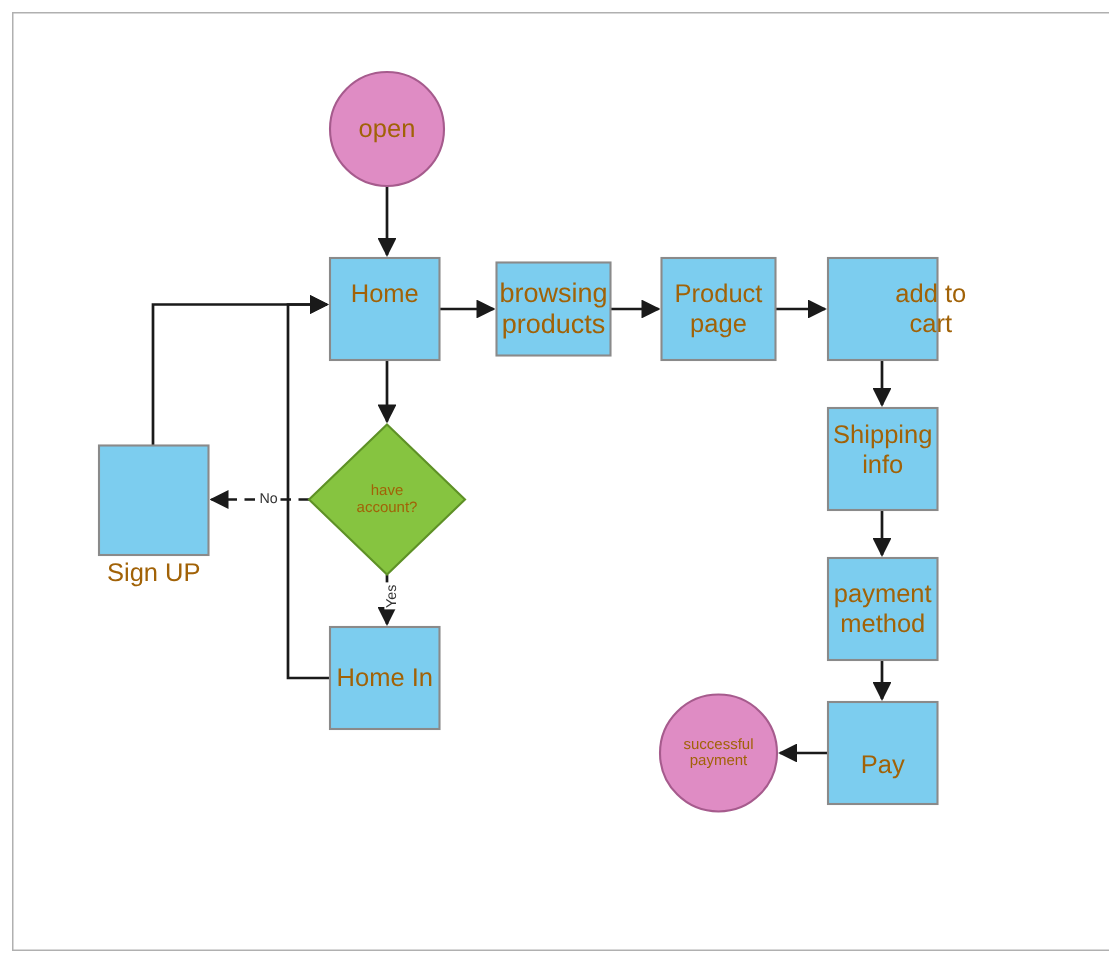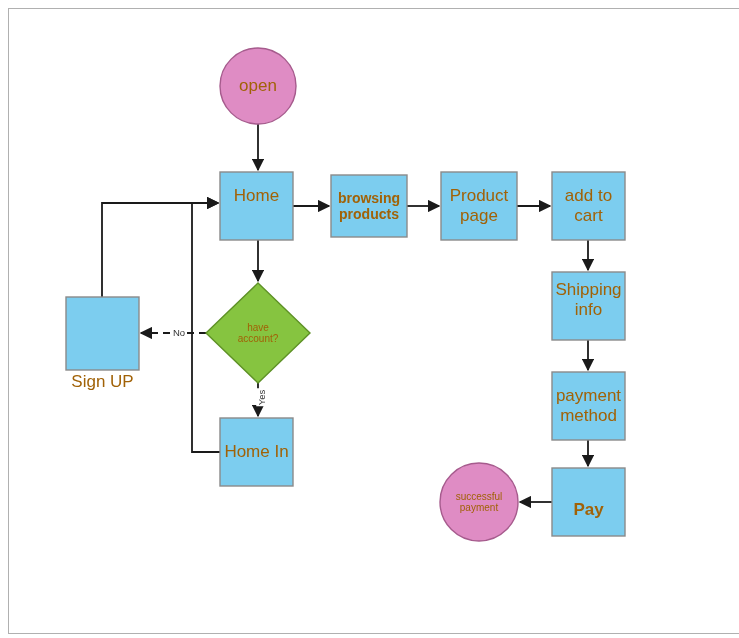--- a/index.html
+++ b/index.html
@@ -35,21 +35,21 @@
     position: absolute;
     display: flex;
     align-items: center;
     justify-content: center;
     text-align: center;
     color: #a16207;
     pointer-events: none;
     line-height: 1.15;
   }
   .lbl-lg { font-size: 17px; }
-  .lbl-sm { font-size: 14px; font-weight: bold; }
+  .lbl-sm { font-size: 18px; }
   .lbl-xs { font-size: 10px; }
   .edge-label {
     position: absolute;
     font-size: 9.5px;
     color: #333333;
     background: #ffffff;
     padding: 0 1px;
     white-space: nowrap;
   }
   .edge-label.rot {
@@ -127,27 +127,27 @@
 </svg>
 
 <div class="node-label lbl-lg" style="left:220px; top:48px; width:76px; height:76px;">open</div>
 
 <div class="node-label lbl-lg" style="left:220px; top:172px; width:73px; height:48px;">Home</div>
 
 <div class="node-label lbl-sm" style="left:331px; top:175px; width:76px; height:62px;">browsing<br>products</div>
 
 <div class="node-label lbl-lg" style="left:441px; top:172px; width:76px; height:68px;">Product<br>page</div>
 
-<div class="node-label lbl-lg" style="left:552px; top:172px; width:73px; height:68px;">add to<br>cart</div>
+<div class="node-label lbl-lg" style="left:552px; top:172px; width:73px; height:68px;padding-left:32px;">add to<br>cart</div>
 
 <div class="node-label lbl-lg" style="left:552px; top:272px; width:73px; height:56px;">Shipping<br>info</div>
 
 <div class="node-label lbl-lg" style="left:550px; top:372px; width:77px; height:68px;">payment<br>method</div>
 
-<div class="node-label lbl-lg" style="left:552px; top:468px; width:73px; height:84px;font-weight:bold;">Pay</div>
+<div class="node-label lbl-lg" style="left:552px; top:468px; width:73px; height:84px;">Pay</div>
 
 <div class="node-label lbl-xs" style="left:440px; top:463px; width:78px; height:78px;">successful<br>payment</div>
 
 <div class="node-label lbl-xs" style="left:218px; top:308px; width:80px; height:50px;">have<br>account?</div>
 
 <div class="node-label lbl-lg" style="left:66px; top:297px; width:73px; height:73px;margin-top:48px;">Sign UP</div>
 
 <div class="node-label lbl-lg" style="left:220px; top:418px; width:73px; height:68px;">Home In</div>
 
 <div class="edge-label" style="left:172px; top:327px;text-align:center;">No</div>

